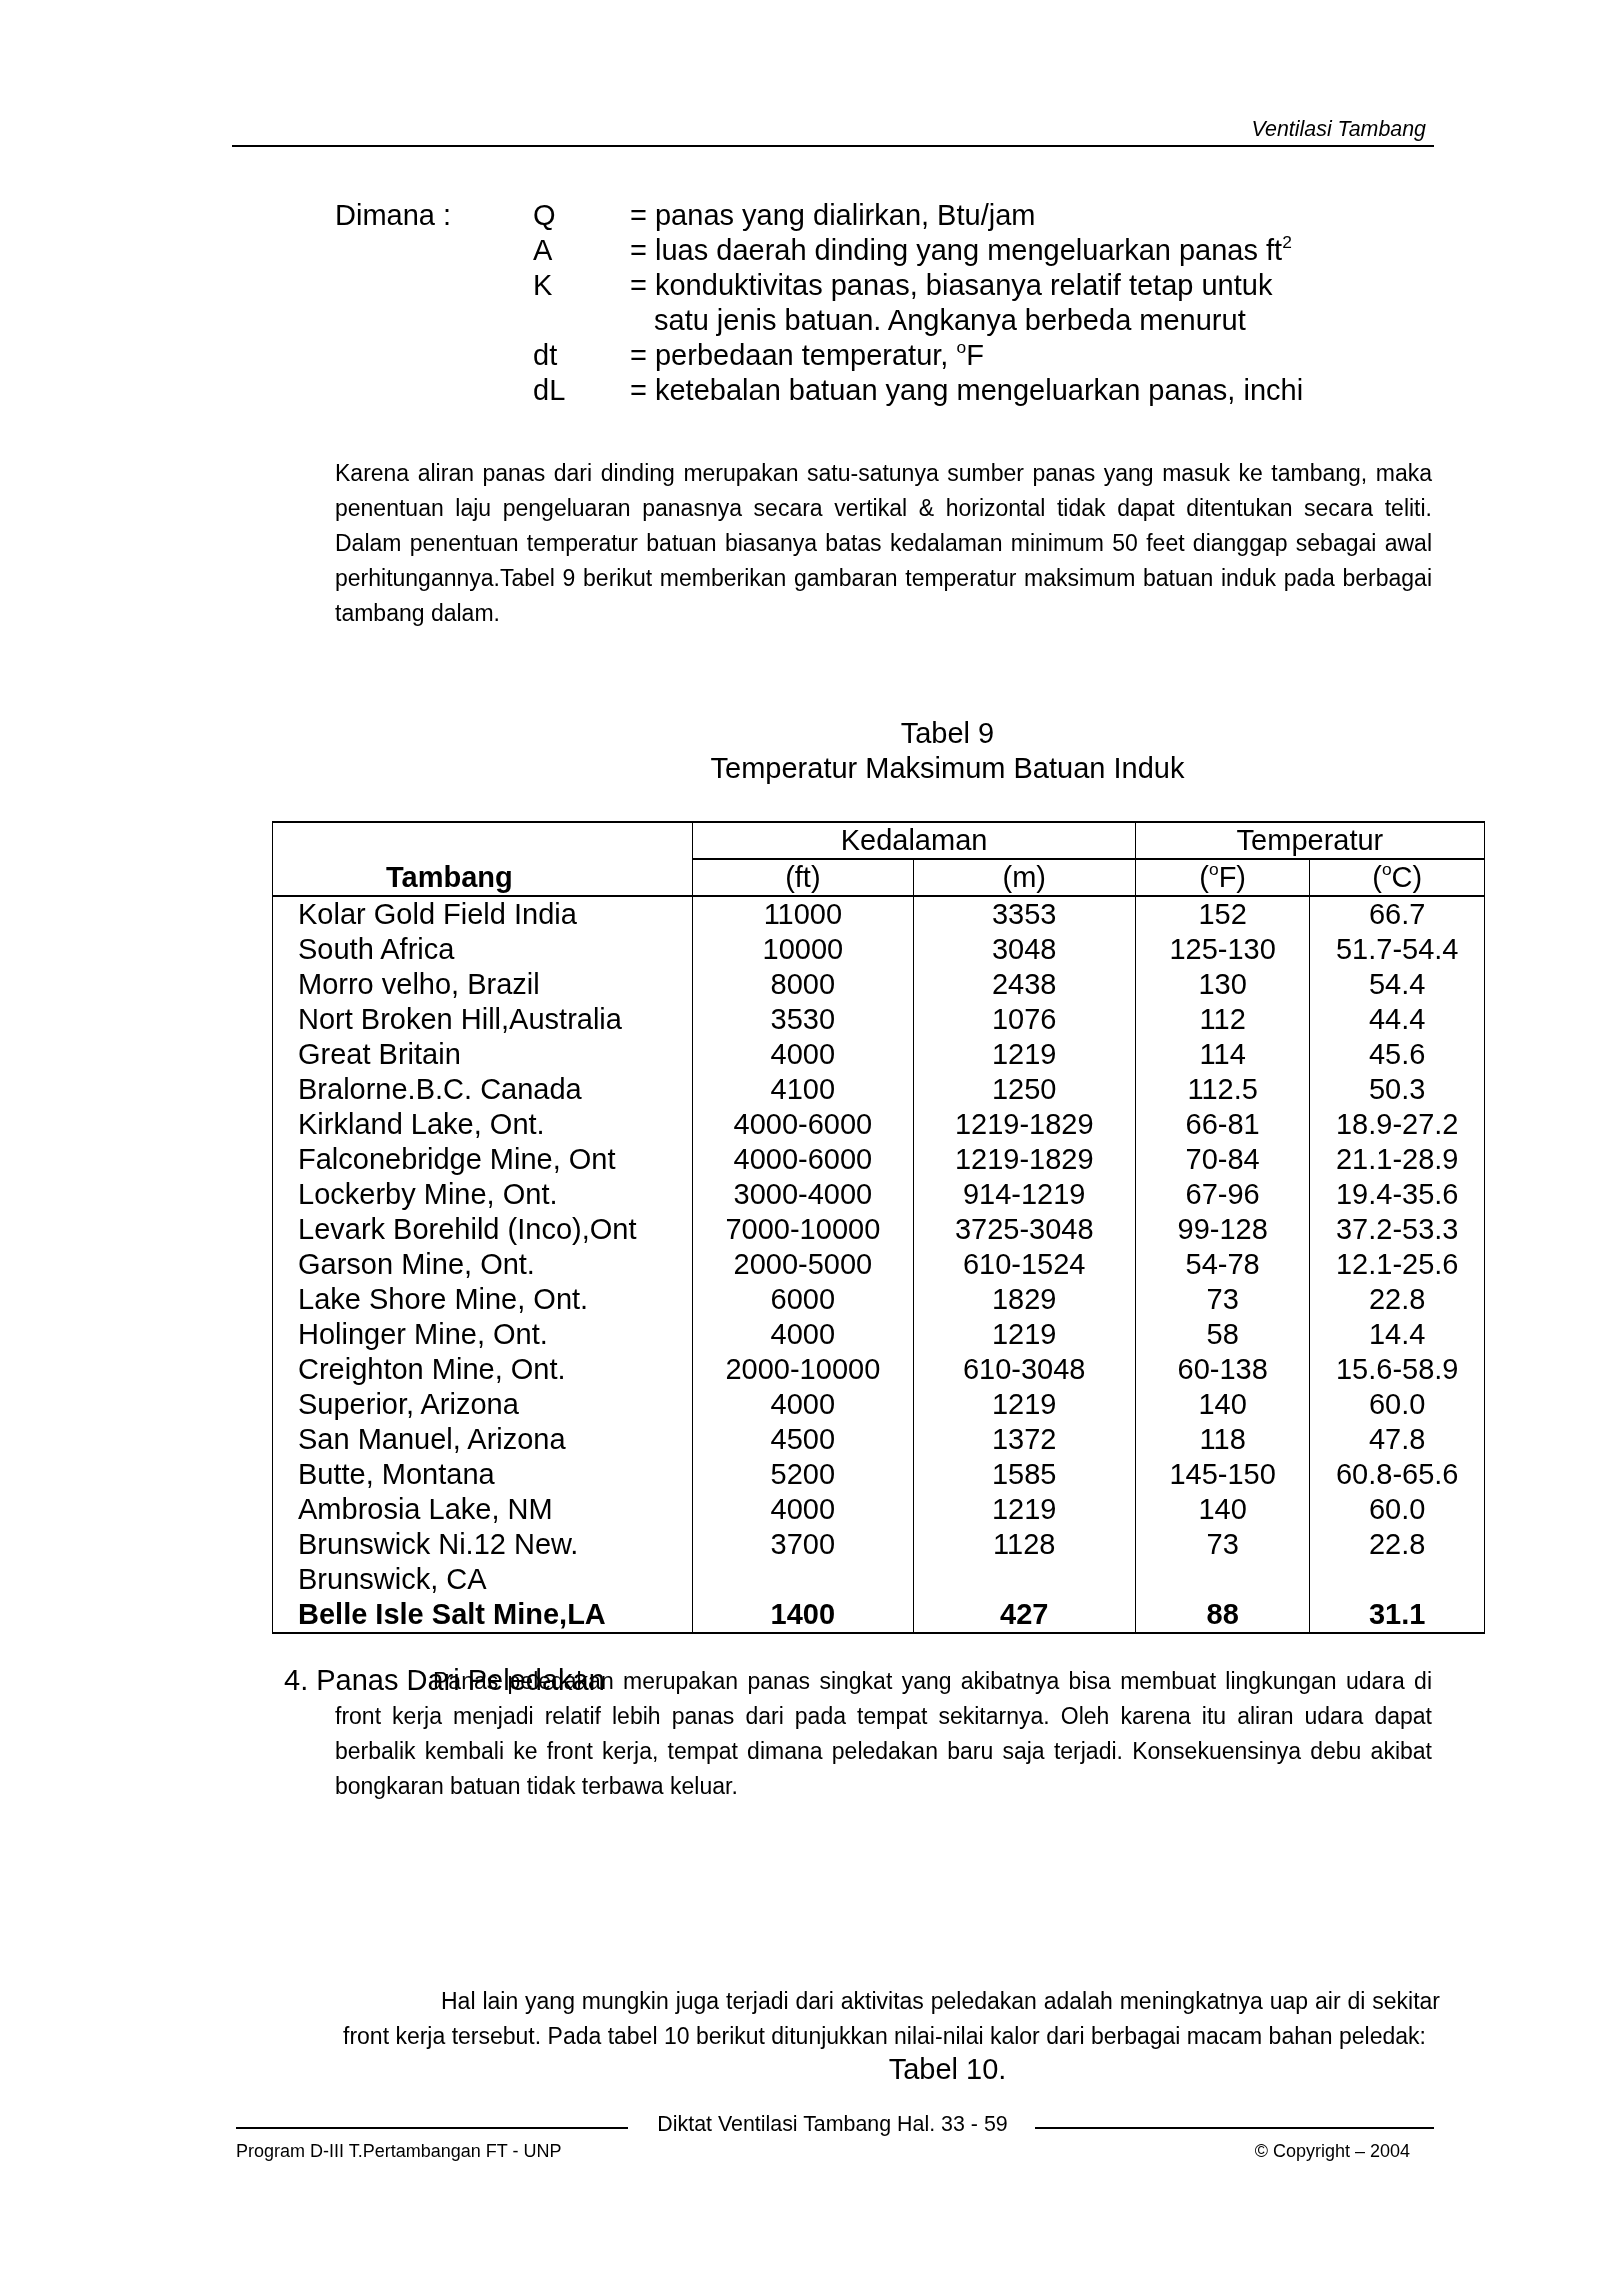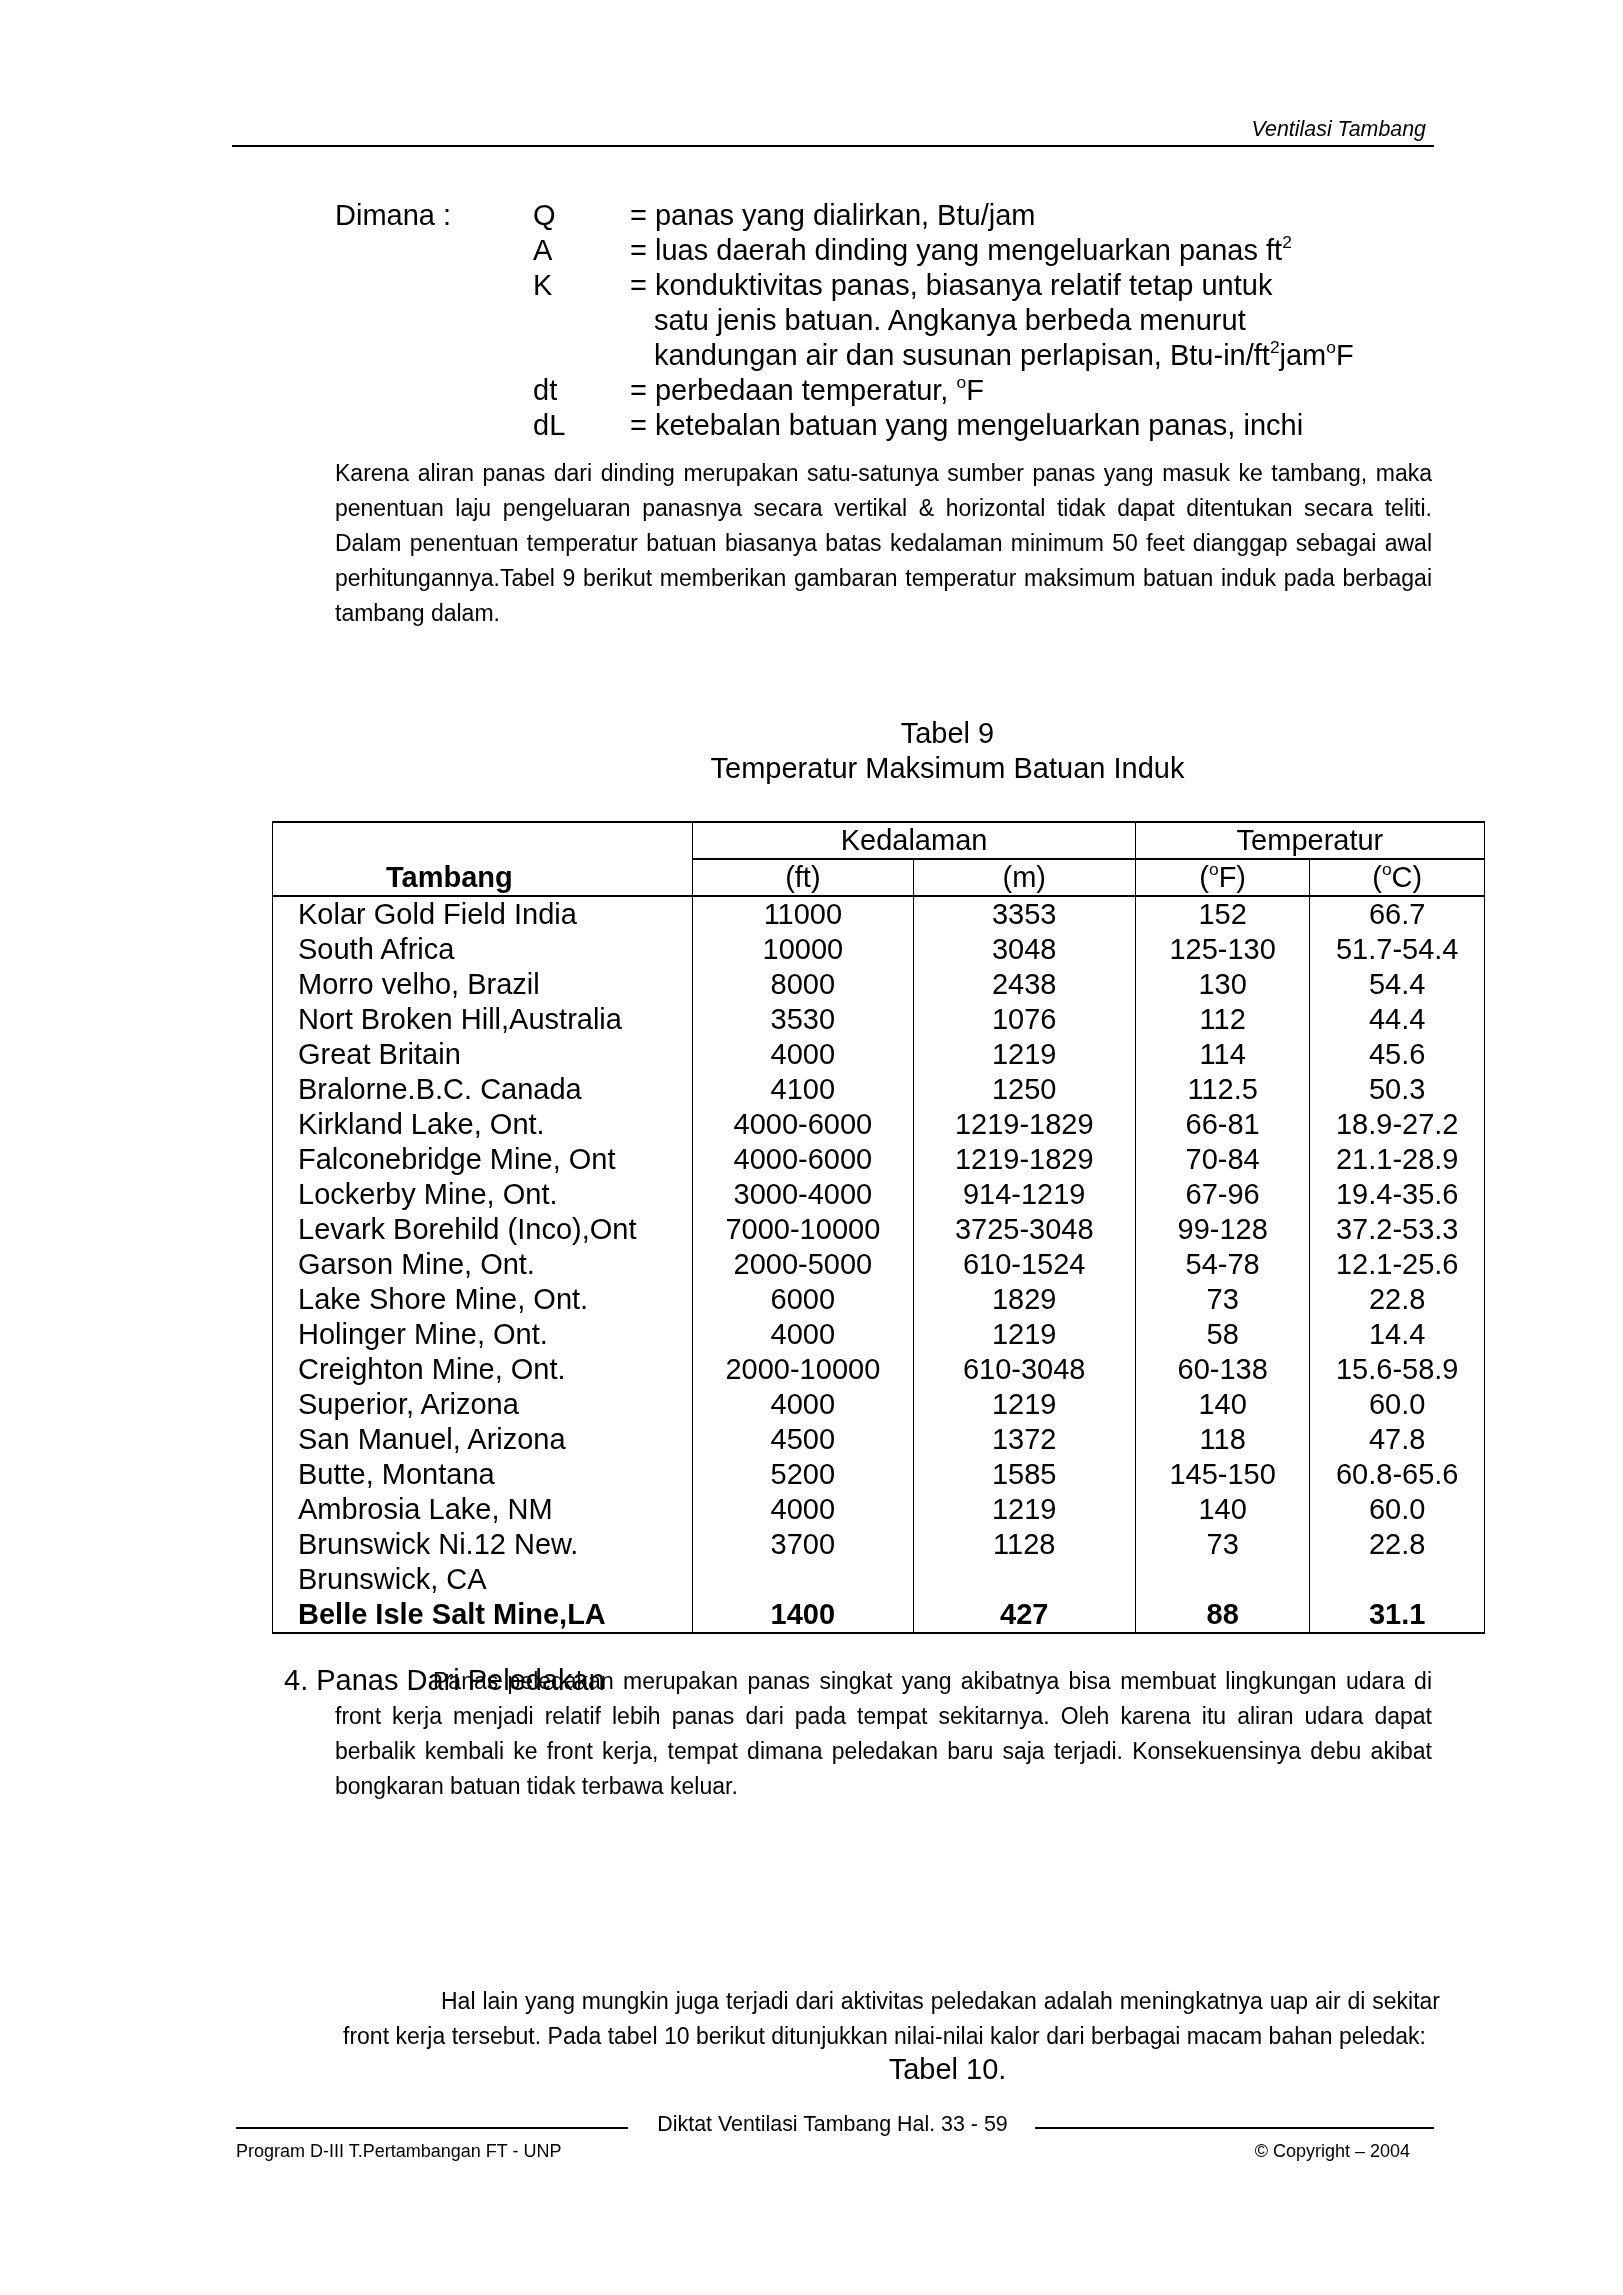--- a/index.html
+++ b/index.html
@@ -78,21 +78,20 @@
     <span class="def-text">= konduktivitas panas, biasanya relatif tetap untuk</span>
   </div>
   <div class="def-row">
     <span class="def-lead"></span>
       <span class="def-sym"></span>
     <span class="def-text def-cont">satu jenis batuan. Angkanya berbeda menurut</span>
   </div>
   <div class="def-row">
     <span class="def-lead"></span>
       <span class="def-sym"></span>
-    <span class="def-text def-cont"><span>kandungan air dan susunan perlapisan, Btu-in/ft</span><sup>2</sup><span>jam</span><sup>o</sup><span>F</span></span>
   </div>
   <div class="def-row">
     <span class="def-lead"></span>
     <span class="def-sym">dt</span>
     <span class="def-text"><span>= perbedaan temperatur, </span><sup>o</sup><span>F</span></span>
   </div>
   <div class="def-row">
     <span class="def-lead"></span>
     <span class="def-sym">dL</span>
     <span class="def-text">= ketebalan batuan yang mengeluarkan panas, inchi</span>

